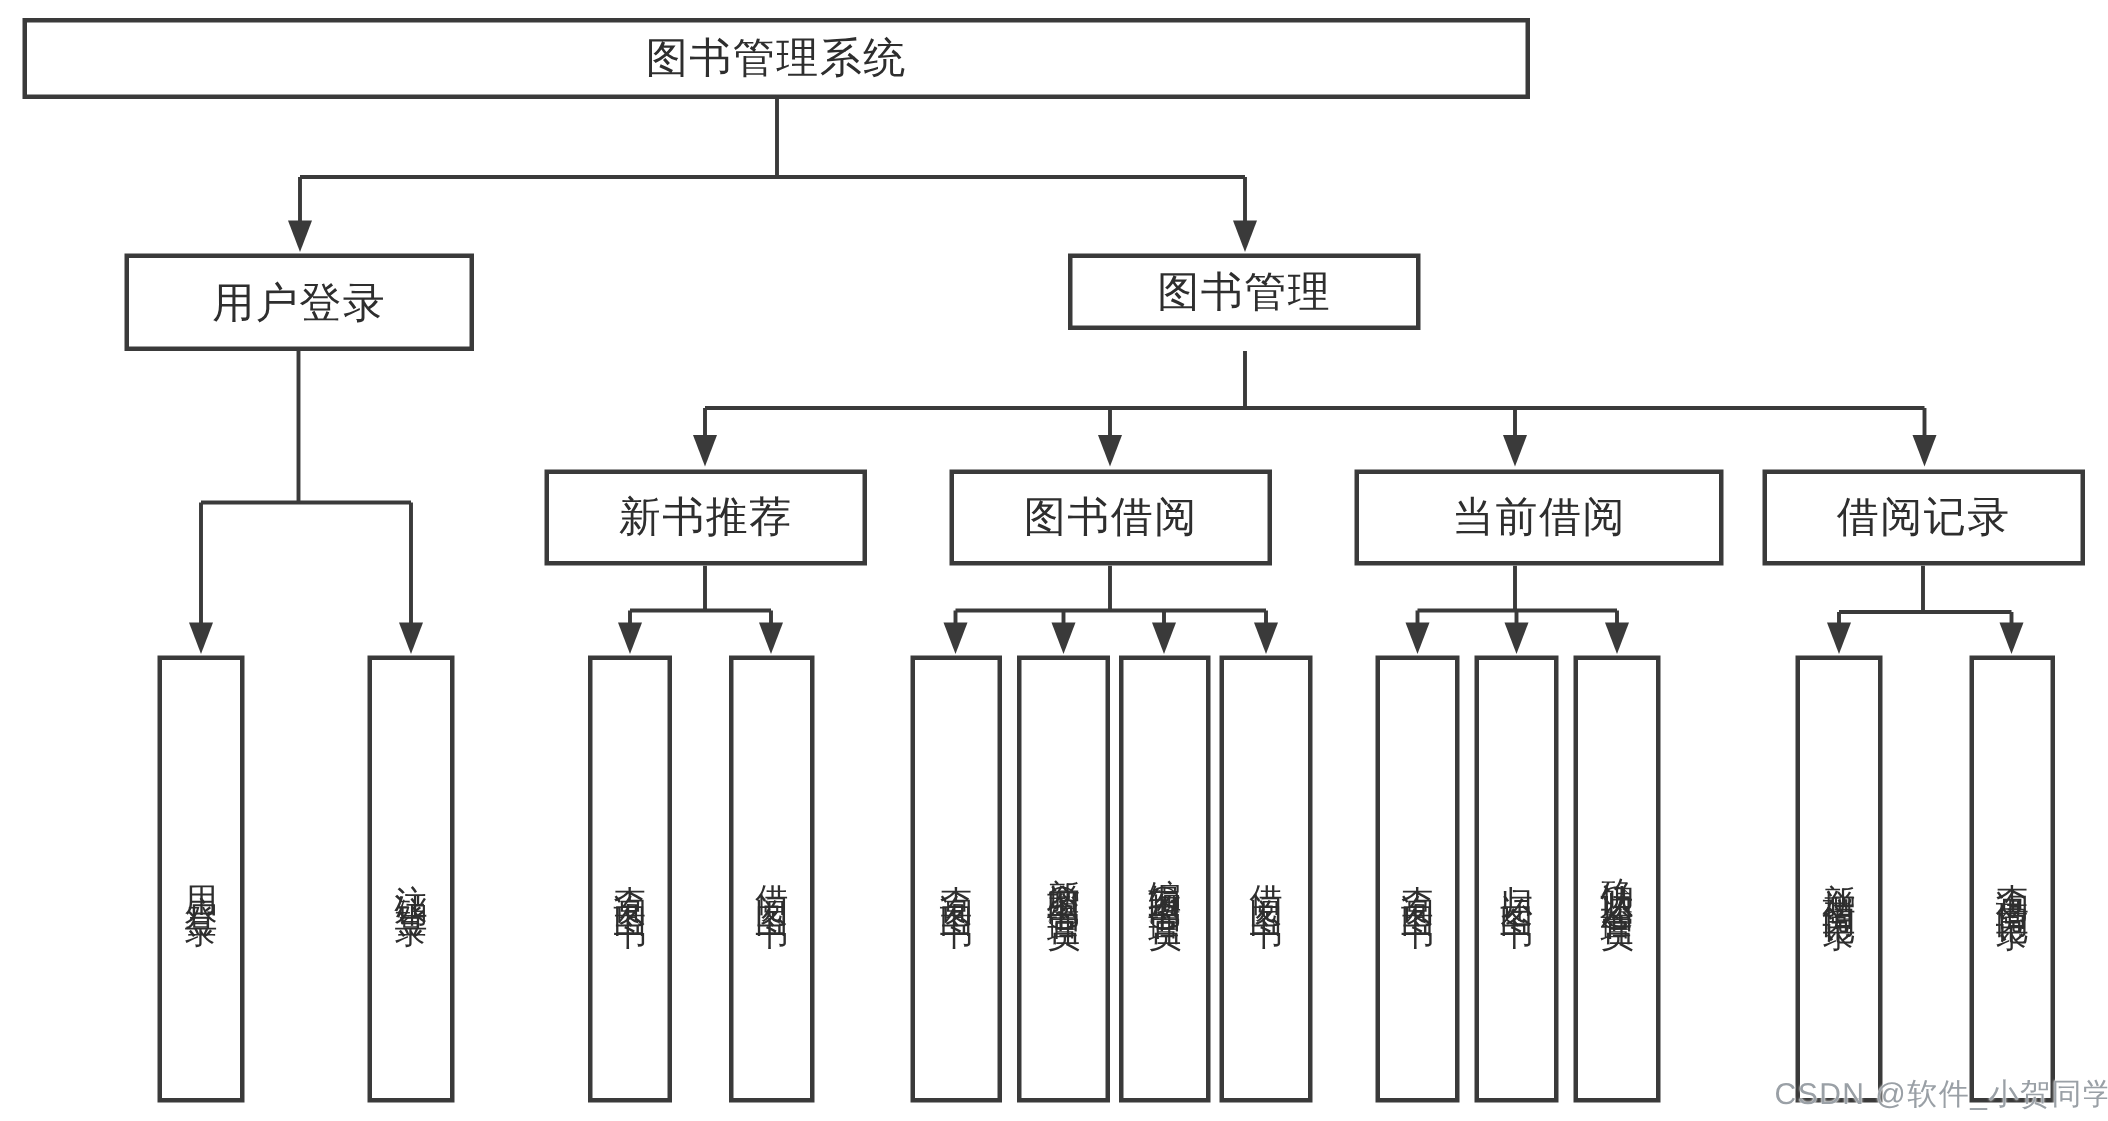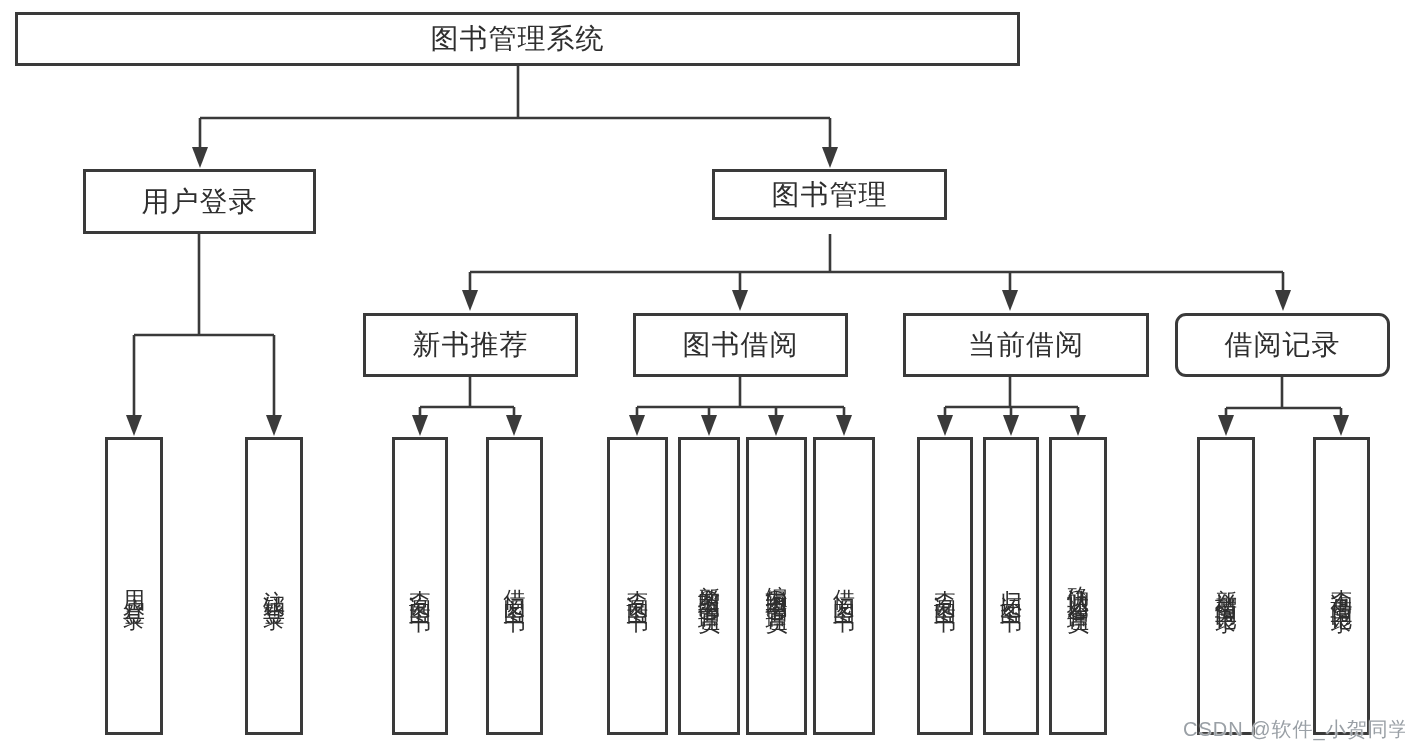--- a/index.html
+++ b/index.html
@@ -124,21 +124,21 @@
 
   <div class="node h" style="left:363px; top:313px; width:215px; height:64px;">
     <span>新书推荐</span>
   </div>
   <div class="node h" style="left:633px; top:313px; width:215px; height:64px;text-align:right;">
     <span>图书借阅</span>
   </div>
   <div class="node h" style="left:903px; top:313px; width:246px; height:64px;">
     <span>当前借阅</span>
   </div>
-  <div class="node h" style="left:1175px; top:313px; width:215px; height:64px;border-radius:11px;">
+  <div class="node h" style="left:1175px; top:313px; width:215px; height:64px;">
     <span>借阅记录</span>
   </div>
 
   <div class="node v" style="left:105px; top:437px; width:58px; height:298px;">
     <span>用户登录</span>
   </div>
   <div class="node v" style="left:245px; top:437px; width:58px; height:298px;">
     <span>注销登录</span>
   </div>
 

